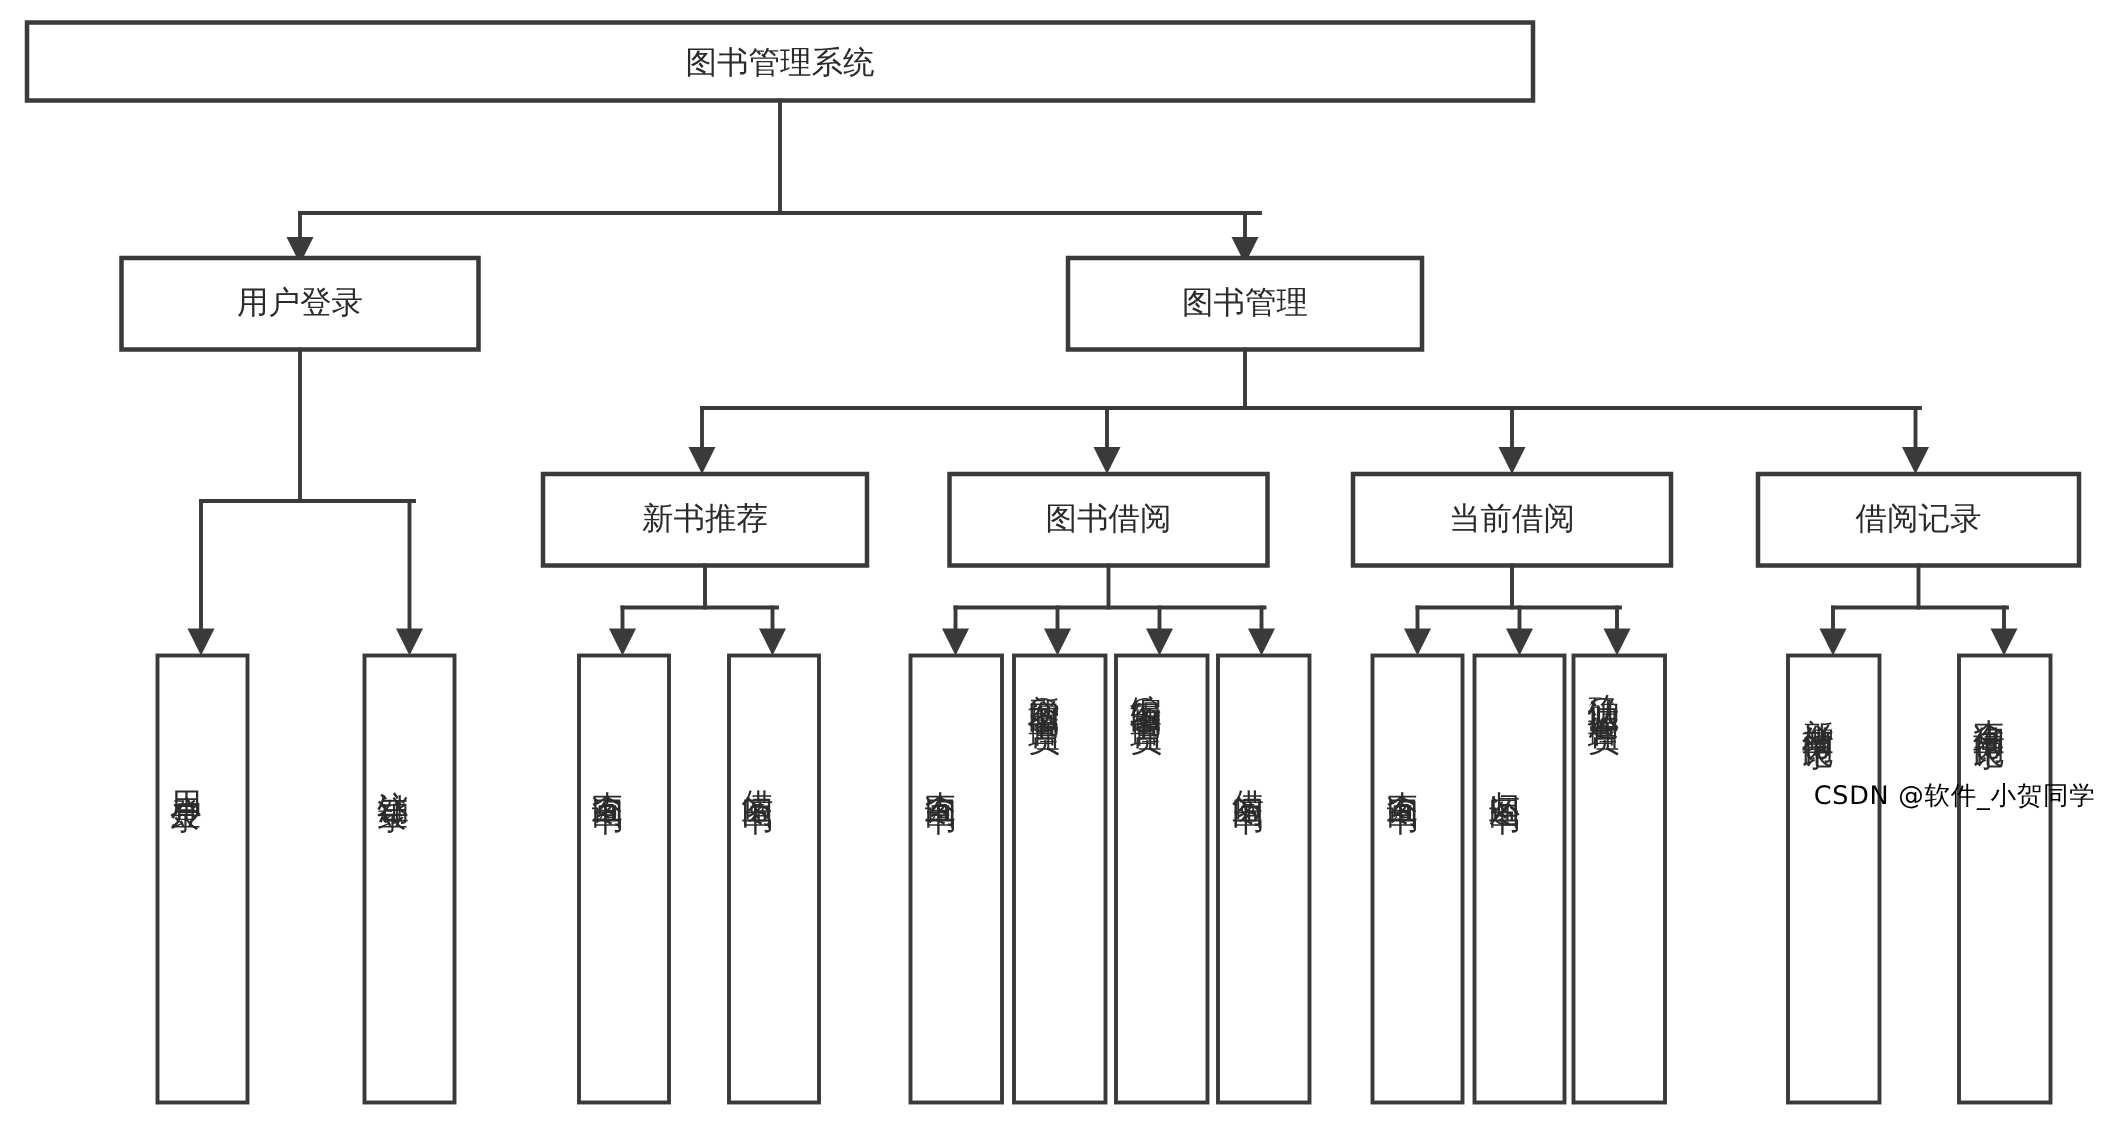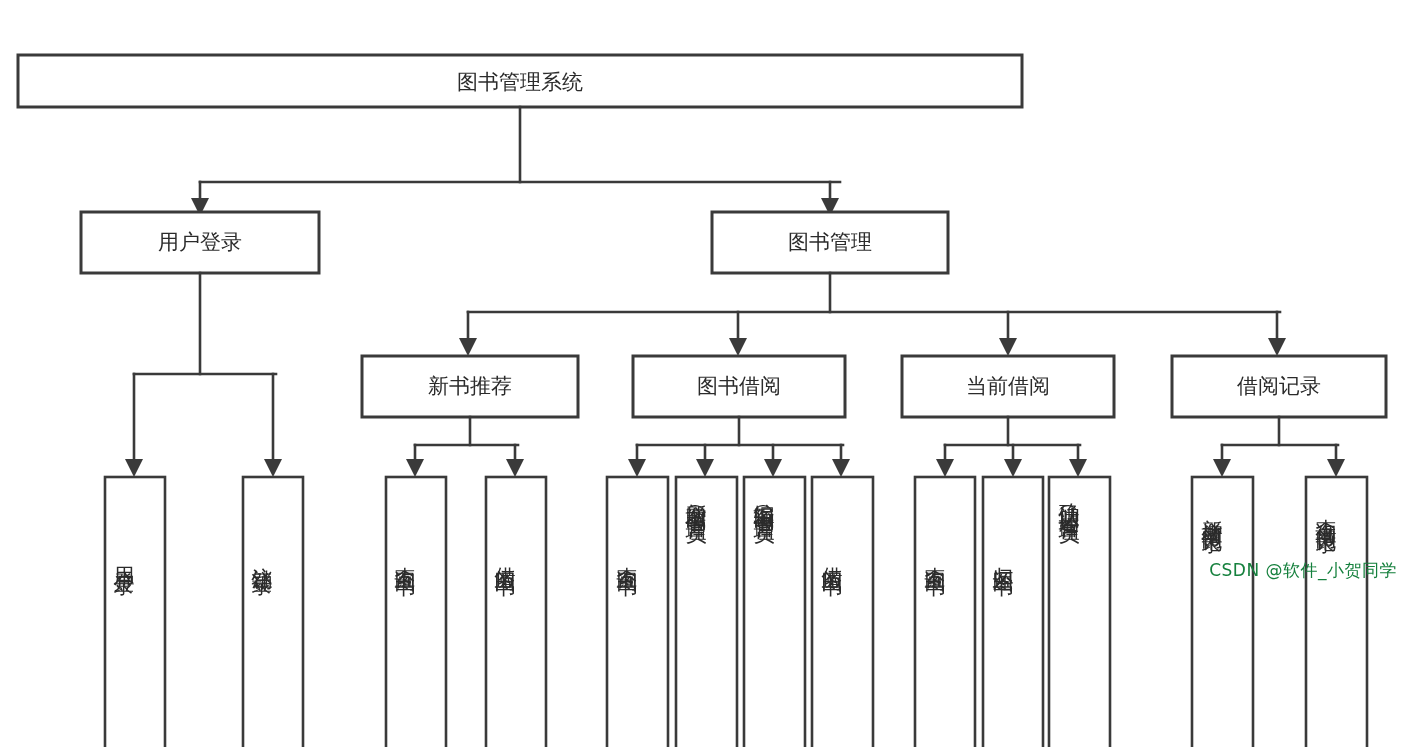--- a/index.html
+++ b/index.html
@@ -11,21 +11,20 @@
     width: 1405px;
     height: 747px;
     font-family: "DejaVu Sans", "Liberation Sans", sans-serif;
     overflow: hidden;
     position: relative;
   }
   #diagram-root {
     position: relative;
     width: 1405px;
     height: 548px;
-    margin-top: 40px;
   }
   svg#flow {
     position: absolute;
     top: 0; left: 0;
     width: 1405px;
     height: 747px;
     display: block;
   }
   .node-rect {
     fill: #ffffff;
@@ -66,21 +65,21 @@
     line-height: 1;
     white-space: nowrap;
     pointer-events: none;
   }
   .watermark {
     position: absolute;
     right: 8px;
     bottom: 6px;
     font-family: "DejaVu Sans", "Liberation Sans", sans-serif;
     font-size: 17px;
-    color: #15803d;
+    color: #000000;
     white-space: nowrap;
     letter-spacing: 0.5px;
   }
 </style>
 </head>
 <body>
 
 <div id="diagram-root">
 
   <svg id="flow" viewBox="0 0 1405 747">

